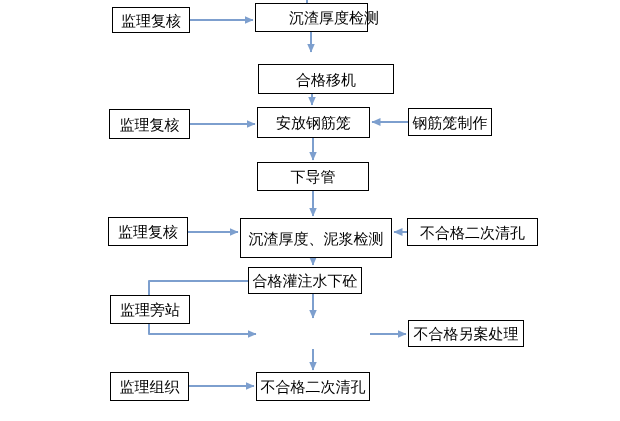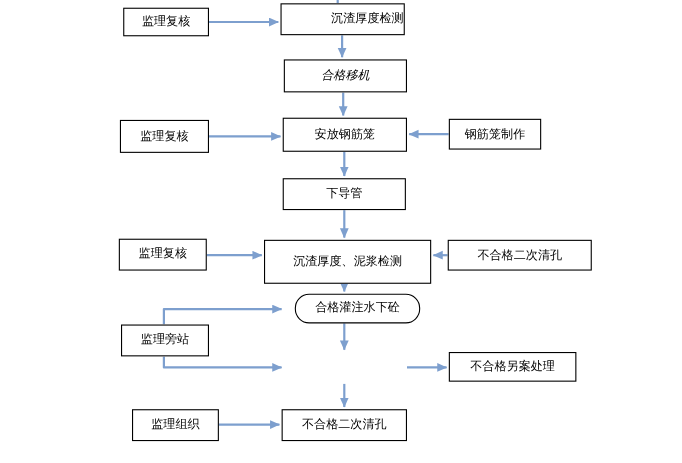--- a/index.html
+++ b/index.html
@@ -11,21 +11,21 @@
   }
   .wires { position:absolute; left:0; top:0; z-index:1; }
   .connector { stroke:var(--connector,#7d9fce); stroke-width:2; fill:none; stroke-linejoin:round; }
   #arrowhead path { fill:var(--connector,#7d9fce); }
   .node {
     position:absolute; z-index:2; box-sizing:border-box;
     background:var(--box_fill,#fff);
     border:1.5px solid var(--box_border,#000);
     color:var(--text,#000);
     display:flex; align-items:center; justify-content:center;
-    font-size:11px; line-height:1; white-space:nowrap;
+    font-size:15px; line-height:1; white-space:nowrap;
   }
 </style>
 </head>
 <body>
 
 <div class="canvas">
 
   <svg class="wires" width="620" height="421" viewBox="0 0 620 421">
     <defs>
       <marker id="arrowhead" markerUnits="userSpaceOnUse" markerWidth="10" markerHeight="9" refX="8.5" refY="4" orient="auto">
@@ -52,40 +52,40 @@
     <line class="connector" marker-end="url(#arrowhead)" x1="189" y1="386" x2="254" y2="386"></line>
 
     <polyline class="connector" marker-end="url(#arrowhead)" points="149,295 149,281 256,281"></polyline>
     <polyline class="connector" marker-end="url(#arrowhead)" points="149,324 149,334 256,334"></polyline>
   </svg>
 
   <div class="node" style="left:112px;top:7px;width:78px;height:26px;">监理复核</div>
 
   <div class="node" style="left:255px;top:3px;width:113px;height:29px;padding-left:45px;">沉渣厚度检测</div>
 
-  <div class="node" style="left:258px;top:54px;width:112px;height:30px;font-style:italic;">合格移机</div>
+  <div class="node" style="left:258px;top:64px;width:136px;height:30px;">合格移机</div>
 
   <div class="node" style="left:109px;top:109px;width:81px;height:30px;">监理复核</div>
 
   <div class="node" style="left:257px;top:107px;width:113px;height:31px;">安放钢筋笼</div>
 
   <div class="node" style="left:408px;top:108px;width:84px;height:28px;">钢筋笼制作</div>
 
   <div class="node" style="left:257px;top:162px;width:112px;height:29px;">下导管</div>
 
   <div class="node" style="left:108px;top:217px;width:80px;height:29px;">监理复核</div>
 
   <div class="node" style="left:240px;top:218px;width:152px;height:40px;">沉渣厚度、泥浆检测</div>
 
   <div class="node" style="left:407px;top:218px;width:131px;height:28px;">不合格二次清孔</div>
 
-  <div class="node" style="left:268px;top:267px;width:114px;height:27px;border-radius:13px;">合格灌注水下砼</div>
+  <div class="node" style="left:248px;top:267px;width:114px;height:27px;">合格灌注水下砼</div>
 
   <div class="node" style="left:110px;top:295px;width:80px;height:29px;">监理旁站</div>
 
 
   <div class="node" style="left:408px;top:320px;width:116px;height:27px;">不合格另案处理</div>
 
-  <div class="node" style="left:120px;top:372px;width:79px;height:29px;">监理组织</div>
+  <div class="node" style="left:110px;top:372px;width:79px;height:29px;">监理组织</div>
 
   <div class="node" style="left:256px;top:372px;width:114px;height:29px;">不合格二次清孔</div>
 
 </div>
 
 </body></html>

